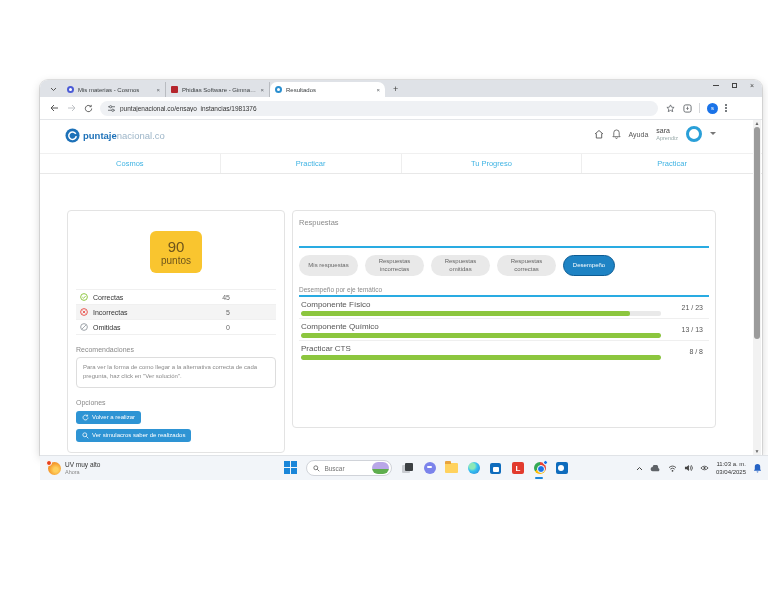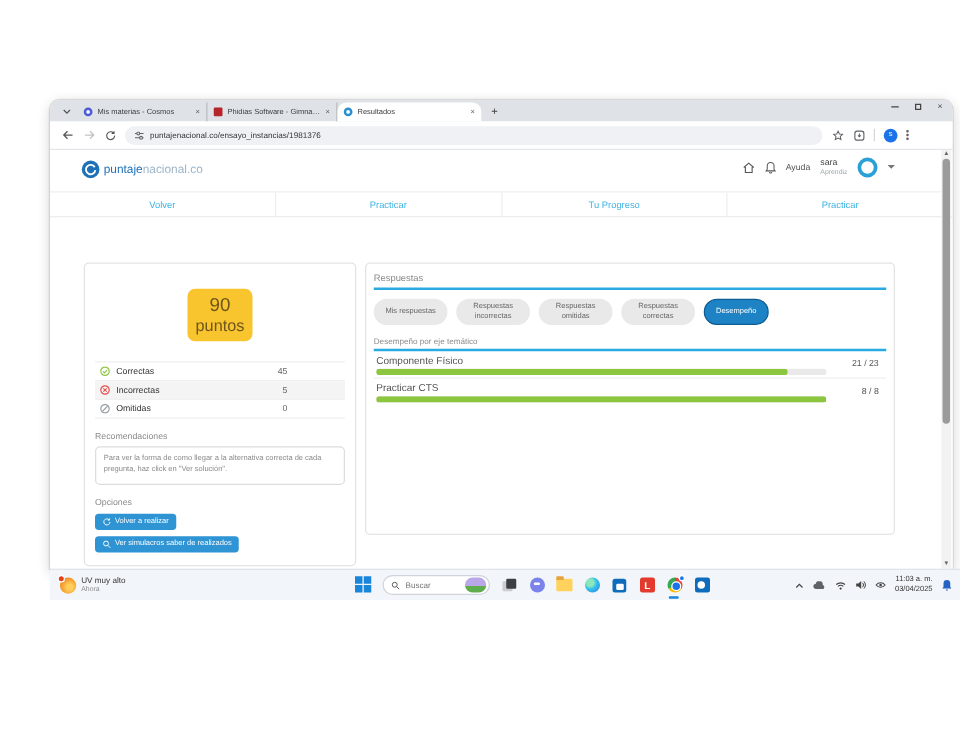--- a/index.html
+++ b/index.html
@@ -34,52 +34,52 @@
   .tooldiv{width:1px;height:10px;background:#d5d7da}
   .profile{width:11px;height:11px;border-radius:50%;background:#1a73e8;color:#fff;font-size:6px;display:flex;align-items:center;justify-content:center}
   .menudots{display:flex;flex-direction:column;gap:1.5px}
   .menudots i{width:1.5px;height:1.5px;border-radius:50%;background:#5f6368}
 
   
   .viewport{position:relative;height:335px;background:#fff;overflow:hidden}
   .sitehead{position:relative;height:34px;border-bottom:1px solid #f0f0f0}
   .logo{position:absolute;left:25px;top:8px;display:flex;align-items:center;gap:3px}
   .brand{font-size:9.5px}
-  .brand b{color:#1d71b8;font-weight:normal}
+  .brand b{color:#1d71b8;font-weight:bold}
   .brand span{color:#9db5c8}
   .headright{position:absolute;right:46px;top:6px;display:flex;align-items:center;gap:8px}
   .hlabel{font-size:7px;color:#555}
   .uname{font-size:7px;color:#444;line-height:1.2}
   .urole{font-size:5.5px;color:#9aa}
   .avatar-ring{width:16px;height:16px;border:3px solid #2a9fd8;border-radius:50%;background:#fff}
 
   .sitenav{display:flex;height:20px;border-bottom:1px solid #e8e8e8}
   .navitem{flex:1;display:flex;align-items:center;justify-content:center;font-size:7.5px;color:#3fb3e3;border-right:1px solid #eee}
   .navitem:last-child{border-right:none}
 
   .content{position:relative;height:281px;background:#fff}
 
   
   .lcard{position:absolute;left:27px;top:36px;width:218px;height:243px;border:1px solid #e3e3e3;border-radius:4px;background:#fff;padding:8px}
   .rtitle{font-size:8.5px;color:#555}
   .scorebox{width:52px;height:42px;background:#f9c52f;border-radius:6px;margin:12px auto 16px;display:flex;flex-direction:column;align-items:center;justify-content:center;color:#6e551c}
   .scoreval{font-size:15px;line-height:16px}
-  .scoreunit{font-size:13px}
+  .scoreunit{font-size:10px}
   .stats{margin-top:12px;border-top:1px solid #f0f0f0}
   .statrow{position:relative;display:flex;align-items:center;gap:5px;height:15px;padding:0 4px;border-bottom:1px solid #f0f0f0;font-size:7px;color:#333}
   .statrow.hl{background:#f4f4f4}
   .statval{position:absolute;right:46px;color:#666}
   .subt{margin-top:11px;font-size:7px;color:#8a8a8a}
   .recobox{margin-top:4px;border:1px solid #ddd;border-radius:4px;padding:5px 6px;font-size:6px;color:#8a8a8a;line-height:1.55}
   .btn{display:inline-flex;align-items:center;gap:3px;margin-top:5px;background:#2e94d4;color:#fff;font-size:6px;padding:3px 6px;border-radius:3px;border:none}
   .btnwrap{display:flex;flex-direction:column;align-items:flex-start}
 
   
   .rcard{position:absolute;left:252px;top:36px;width:424px;height:218px;border:1px solid #e3e3e3;border-radius:4px;background:#fff;padding:7px 6px}
-  .sechead{font-size:7.5px;color:#8a8a8a;padding-bottom:3px;border-bottom:2px solid #29abe2}
+  .sechead{font-size:7.5px;color:#8a8a8a;padding-bottom:19px;border-bottom:2px solid #29abe2}
   .pills{display:flex;gap:7px;margin-top:7px}
   .pill{background:#e9e9e9;border-radius:12px;min-height:21px;width:59px;display:flex;align-items:center;justify-content:center;text-align:center;font-size:6px;color:#666;padding:2px 4px;line-height:1.3}
   .pill.active{background:#1e83c4;border:1px solid #0d5c94;color:#fff;width:52px}
   .perfhead{margin-top:10px;font-size:6.5px;color:#8a8a8a;padding-bottom:2px;border-bottom:2px solid #29abe2}
   .perfrow{position:relative;padding:3px 48px 2px 2px;border-bottom:1px solid #efefef}
   .perfrow:last-child{border-bottom:none}
   .perflabel{font-size:8px;color:#555}
   .track{margin-top:2px;height:5px;background:#e9e9e9;border-radius:2px;overflow:hidden}
   .fill{height:100%;border-radius:2px;background:#8cc63e}
   .perfval{position:absolute;right:6px;top:7px;font-size:7px;color:#555}
@@ -229,21 +229,21 @@
             <div class="urole">Aprendiz</div>
           </span>
           <span class="avatar-ring"></span>
           <svg width="6" height="4" viewBox="0 0 6 4">
               <path d="M0 0l3 3 3-3" fill="#777"></path>
             </svg>
         </div>
       </div>
 
       <div class="sitenav">
-        <div class="navitem">Volver</div>
+        <div class="navitem">Cosmos</div>
         <div class="navitem">Practicar</div>
         <div class="navitem">Tu Progreso</div>
         <div class="navitem">Practicar</div>
       </div>
 
       <div class="content">
 
         <div class="lcard">
           <div class="scorebox">
             <div class="scoreval">90</div>
@@ -307,20 +307,27 @@
           <div class="perfhead">Desempeño por eje temático</div>
           <div>
             <div class="perfrow">
               <div class="perflabel">Componente Físico</div>
               <div class="track">
                   <div class="fill" style="width: 91.3043%; background: rgb(140, 198, 62);"></div>
                 </div>
               <span class="perfval">21 / 23</span>
             </div>
             <div class="perfrow">
+              <div class="perflabel">Componente Químico</div>
+              <div class="track">
+                  <div class="fill" style="width: 100%; background: rgb(140, 198, 62);"></div>
+                </div>
+              <span class="perfval">13 / 13</span>
+            </div>
+            <div class="perfrow">
               <div class="perflabel">Practicar CTS</div>
               <div class="track">
                   <div class="fill" style="width: 100%; background: rgb(140, 198, 62);"></div>
                 </div>
               <span class="perfval">8 / 8</span>
             </div>
           </div>
         </div>
 
       </div>

